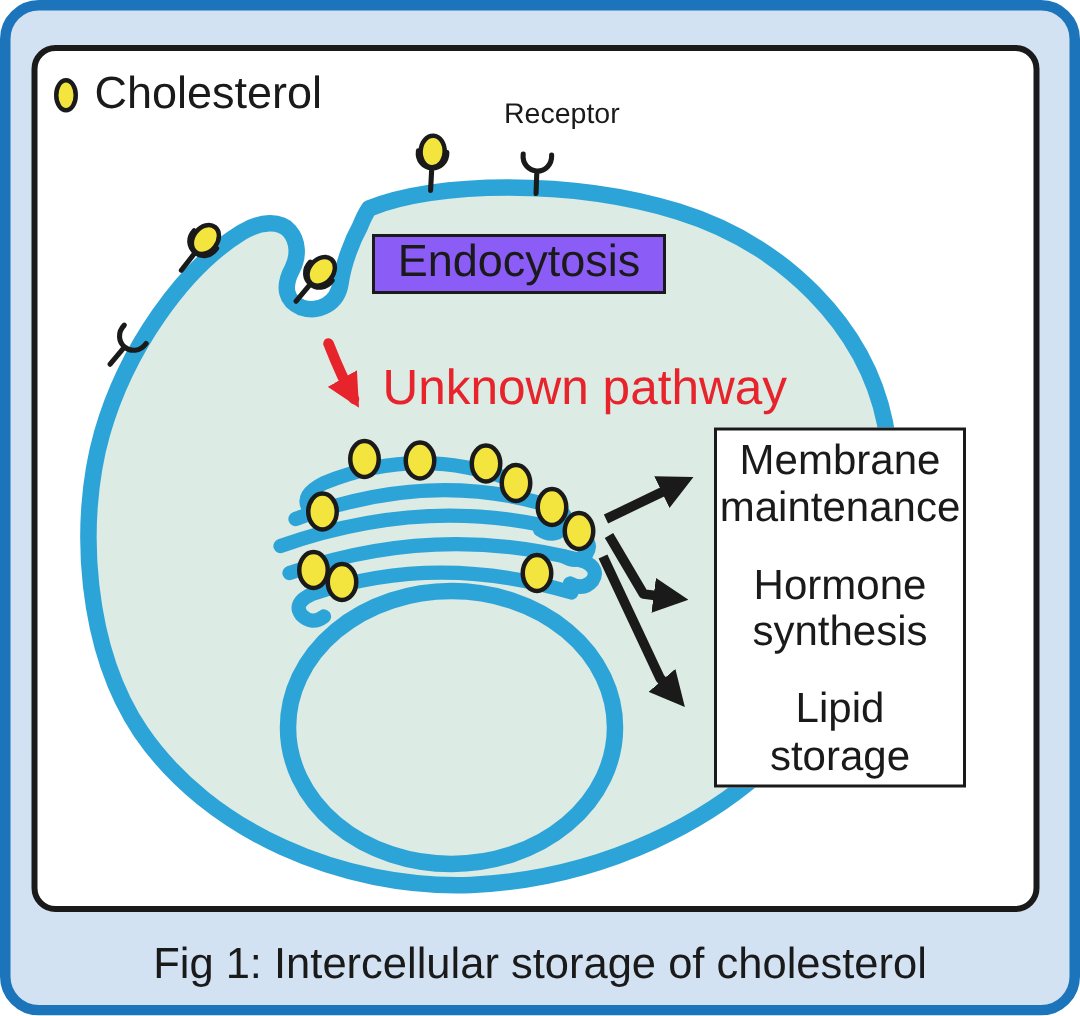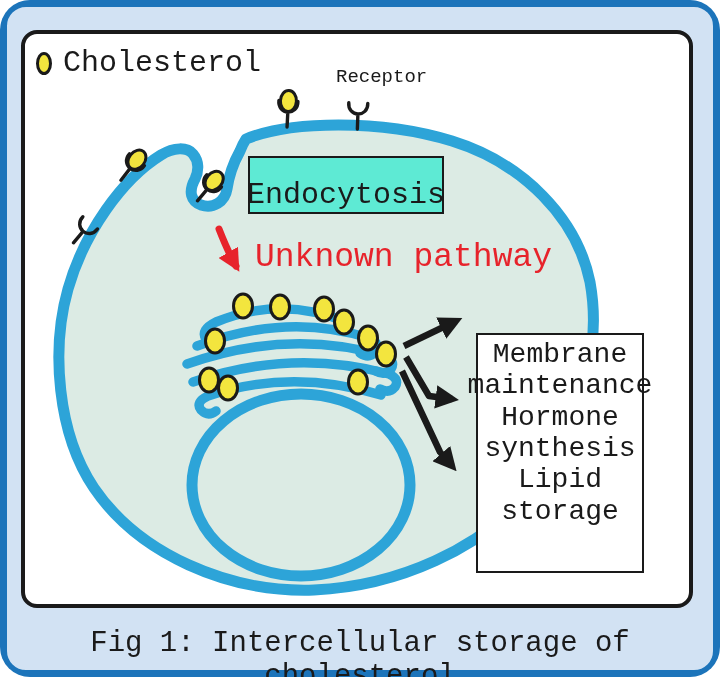--- a/index.html
+++ b/index.html
@@ -10,21 +10,21 @@
     --membrane:#2da4d8;
     --cytoplasm:#dcebe4;
     --cholesterol-fill:#f3e53e;
     --outline-black:#1a1a1a;
     --unknown-pathway-red:#e7232b;
     --text:#1a1a1a;
   }
   html,body{margin:0;padding:0;background:#fff;}
   .stage{
     position:relative;width:720px;height:677px;overflow:hidden;
-    font-family:Liberation Mono, monospace;color:var(--text);border-radius:30px;
+    font-family:Liberation Sans, sans-serif;color:var(--text);
   }
   .frame{
     position:absolute;inset:0;box-sizing:border-box;
     background:var(--frame-background);
     border:7px solid var(--frame-border);
     border-radius:26px;
   }
   .panel{
     position:absolute;left:21px;top:30px;width:672px;height:578px;box-sizing:border-box;
     background:var(--panel-background);
@@ -41,36 +41,35 @@
   .red-arrow{fill:none;stroke:var(--unknown-pathway-red);stroke-width:7;stroke-linecap:round;}
   .label{position:absolute;white-space:nowrap;}
   .legend{position:absolute;left:36px;top:46px;display:flex;align-items:center;gap:11px;}
   .legend-oval{
     width:10px;height:17px;border:3px solid var(--outline-black);border-radius:50%;
     background:var(--cholesterol-fill);
   }
   .legend-text{font-size:30px;}
   .receptor-label{left:336px;top:66px;font-size:19px;}
   .endo-box{
-    position:absolute;left:248px;top:156px;width:196px;height:58px;box-sizing:border-box;
-    background:#5eead4;border:2.5px solid var(--outline-black);
-    display:flex;align-items:flex-end;justify-content:center;font-size:30px;
+    position:absolute;left:248px;top:156px;width:196px;height:40px;box-sizing:border-box;
+    background:#8b5cf6;border:2.5px solid var(--outline-black);
+    display:flex;align-items:flex-start;justify-content:center;font-size:30px;
   }
   .unknown-label{left:255px;top:239px;font-size:33px;color:var(--unknown-pathway-red);}
   .golgi-label{
     position:absolute;left:40px;top:308px;width:172px;text-align:center;
     font-size:28px;line-height:1.22;white-space:pre-line;
   }
   .nucleus-label{position:absolute;left:221px;top:466px;width:160px;text-align:center;font-size:30px;}
   .func-box{
     position:absolute;left:476px;top:285px;width:168px;height:240px;box-sizing:border-box;
     background:#fff;border:2.5px solid var(--outline-black);
-    display:flex;flex-direction:column;justify-content:flex-start;align-items:center;
+    display:flex;flex-direction:column;justify-content:space-between;align-items:center;
     padding:4px 2px;
-    margin-top:48px;
   }
   .func-item{font-size:28px;line-height:1.12;text-align:center;}
   .caption{position:absolute;left:0;top:627px;width:720px;text-align:center;font-size:29px;}
 </style>
 </head>
 <body>
 
 <div class="stage">
   <div class="frame"></div>
   <div class="panel"></div>

